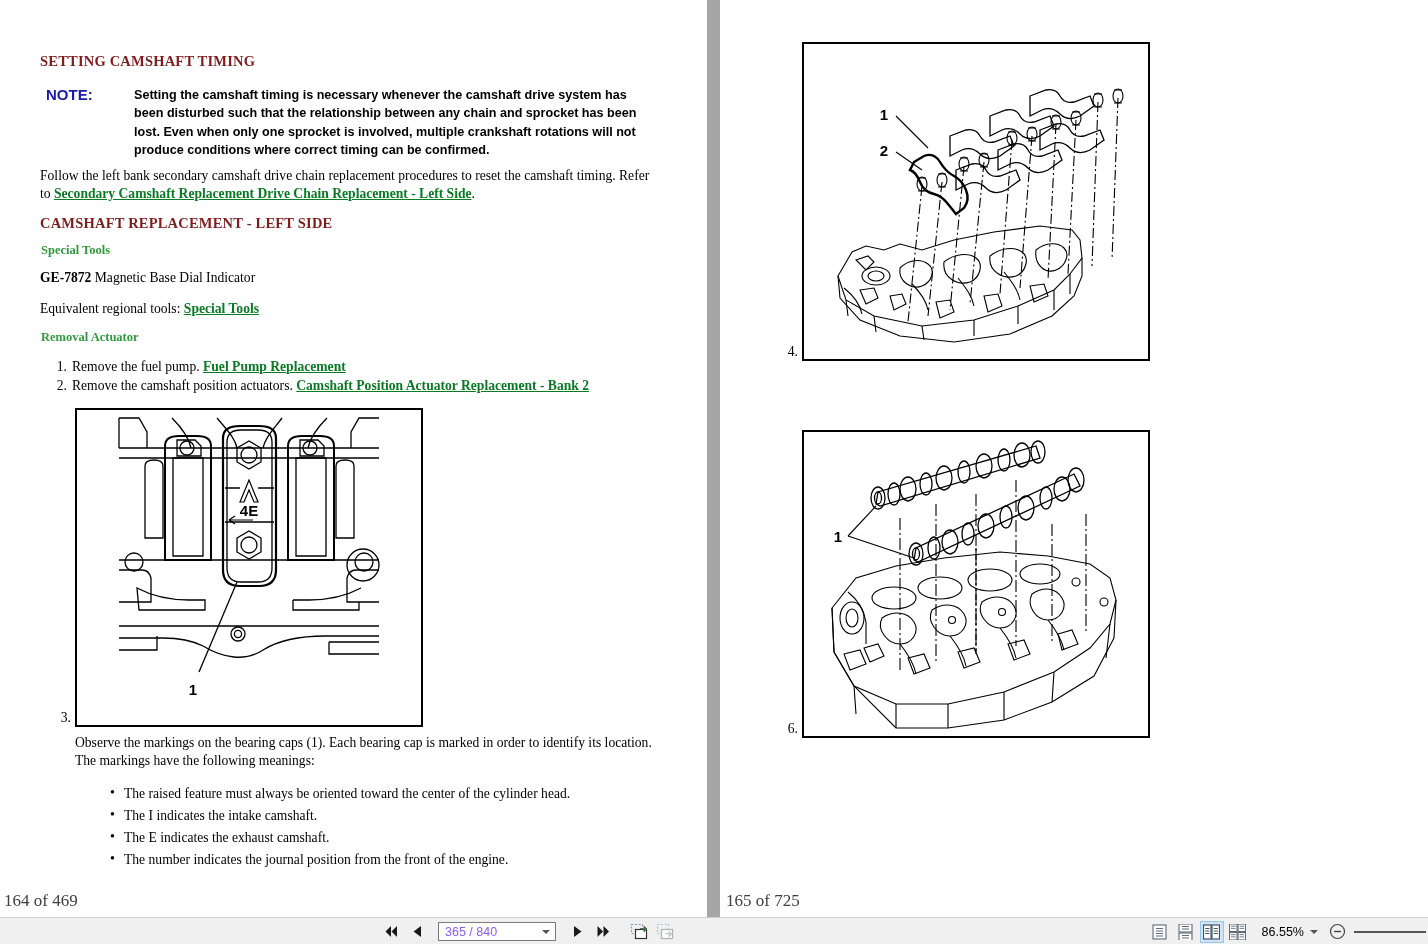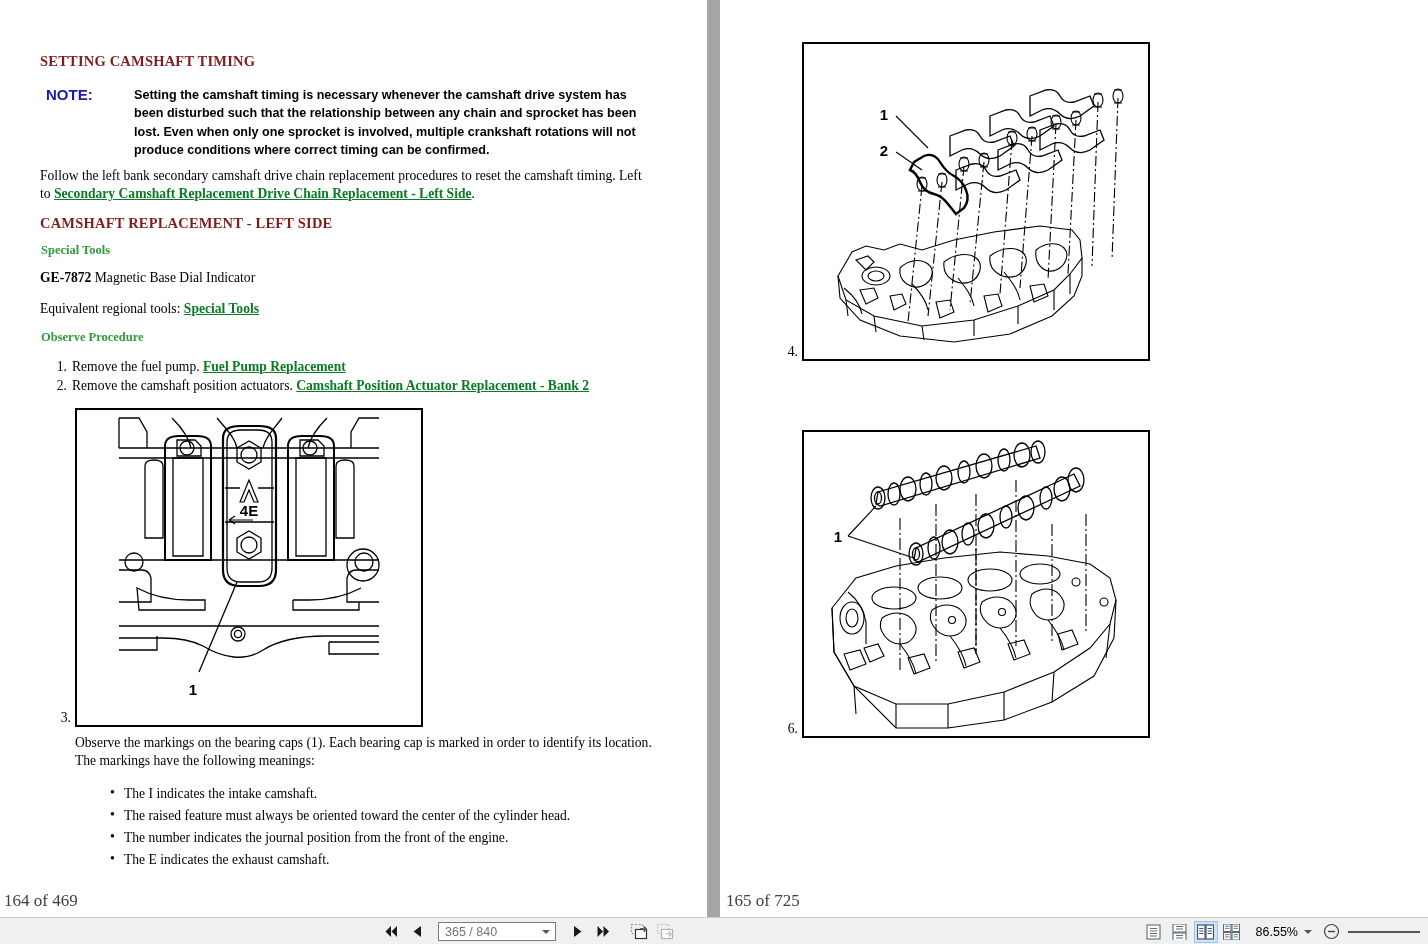--- a/index.html
+++ b/index.html
@@ -119,39 +119,39 @@
     background: #f0f0f0;
     border-top: 1px solid #cfcfcf;
     display: flex; align-items: center;
   }
   .tb-center {
     position: absolute; left: 380px; top: 0; height: 27px;
     display: flex; align-items: center; gap: 4px;
   }
   .tb-right {
     position: absolute; right: 0; top: 0; height: 27px;
-    display: flex; align-items: center; gap: 2px; padding-right: 8px;
+    display: flex; align-items: center; gap: 2px; padding-right: 2px;
   }
   .tb-btn {
     width: 22px; height: 22px;
     display: flex; align-items: center; justify-content: center;
     background: transparent; border: none; cursor: pointer;
   }
   .tb-btn svg { display:block; }
   .pagebox {
     width: 118px; height: 19px;
     border: 1px solid #7a7a7a;
     background: #fff;
     display: flex; align-items: center;
     margin: 0 6px;
     position: relative;
   }
   .pagebox span {
     font-family: "Liberation Sans", sans-serif;
-    font-size: 12.5px; color:#737373; padding-left: 6px;
+    font-size: 12.5px; color:#8b5cf6; padding-left: 6px;
   }
   .pagebox .caret {
     position:absolute; right:5px; top:7px;
     width:0;height:0;border-left:4px solid transparent;border-right:4px solid transparent;
     border-top:4px solid #555;
   }
   .viewmode {
     width: 24px; height: 22px;
     display:flex;align-items:center;justify-content:center;
     cursor:pointer;
@@ -178,38 +178,38 @@
       <div class="page-body">
 
         <div style="position:absolute;left:40px;top:53px;" class="h-red">SETTING CAMSHAFT TIMING</div>
 
         <div class="note-block" style="position:absolute;left:46px;top:86px;width:610px;">
           <div class="note-label" style="width:88px;">NOTE:</div>
           <div class="note-text" style="width:512px;">Setting the camshaft timing is necessary whenever the camshaft drive system has been disturbed such that the relationship between any chain and sprocket has been lost. Even when only one sprocket is involved, multiple crankshaft rotations will not produce conditions where correct timing can be confirmed.</div>
         </div>
 
         <div style="position:absolute;left:40px;top:167px;width:630px;" class="body-text">
-          <span>Follow the left bank secondary camshaft drive chain replacement procedures to reset the camshaft timing. Left</span>
+          <span>Follow the left bank secondary camshaft drive chain replacement procedures to reset the camshaft timing. Refer</span>
           <br>
           <span>to </span><a class="link" href="#">Secondary Camshaft Replacement Drive Chain Replacement - Left Side</a><span>.</span>
         </div>
 
         <div style="position:absolute;left:40px;top:215px;" class="h-red">CAMSHAFT REPLACEMENT - LEFT SIDE</div>
 
         <div style="position:absolute;left:41px;top:243px;" class="h-green">Special Tools</div>
 
         <div style="position:absolute;left:40px;top:269px;" class="body-text">
           <span class="bold">GE-7872</span><span> Magnetic Base Dial Indicator</span>
         </div>
 
         <div style="position:absolute;left:40px;top:300px;" class="body-text">
           <span>Equivalent regional tools: </span><a class="link" href="#">Special Tools</a>
         </div>
 
-        <div style="position:absolute;left:41px;top:330px;" class="h-green">Observe Procedure</div>
+        <div style="position:absolute;left:41px;top:330px;" class="h-green">Removal Actuator</div>
 
         <ol class="steps" style="position:absolute;left:52px;top:358px;width:620px;">
           <li>
             <span class="num">1.</span>
             <span><span>Remove the fuel pump. </span><a class="link" href="#">Fuel Pump Replacement</a></span>
           </li>
           <li>
             <span class="num">2.</span>
             <span><span>Remove the camshaft position actuators. </span><a class="link" href="#">Camshaft Position Actuator Replacement - Bank 2</a></span>
           </li>
@@ -281,24 +281,24 @@
             </svg>
           </div>
         </div>
 
         <div style="position:absolute;left:75px;top:734px;width:600px;" class="body-text">
           <span>Observe the markings on the bearing caps (1). Each bearing cap is marked in order to identify its location.</span><br>
           <span>The markings have the following meanings:</span>
         </div>
 
         <ul class="bullets" style="position:absolute;left:108px;top:783px;width:570px;">
+          <li>The raised feature must always be oriented toward the center of the cylinder head.</li>
           <li>The I indicates the intake camshaft.</li>
-          <li>The raised feature must always be oriented toward the center of the cylinder head.</li>
+          <li>The E indicates the exhaust camshaft.</li>
           <li>The number indicates the journal position from the front of the engine.</li>
-          <li>The E indicates the exhaust camshaft.</li>
         </ul>
 
         <div class="page-footer">164 of 469</div>
       </div>
     </div>
 
     <div class="gutter"></div>
 
     <div class="page page-right">
       <div class="page-body">

